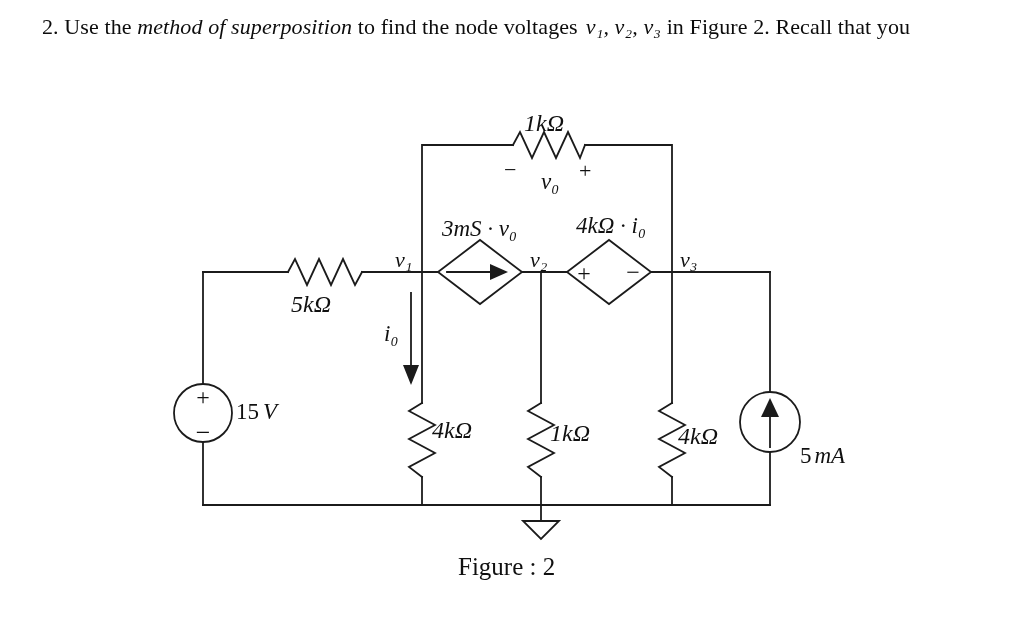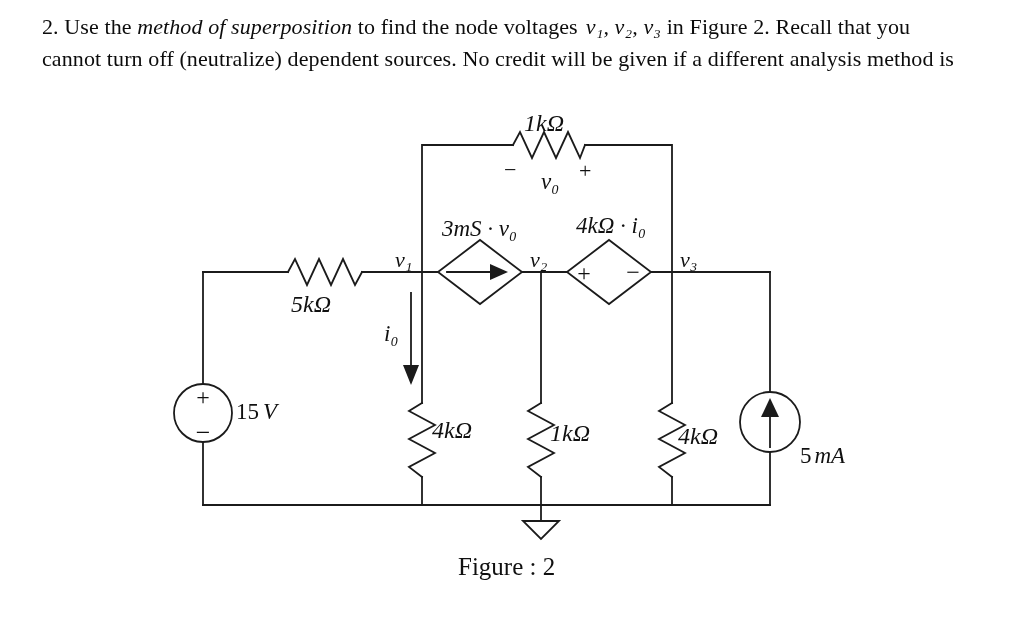--- a/index.html
+++ b/index.html
@@ -23,21 +23,20 @@
   .lbl{font-family:"Liberation Serif","DejaVu Serif",serif;fill:#101010;}
   .ital{font-style:italic;}
 </style>
 </head>
 <body>
 
 <div class="page">
 
   <div class="problem">
     <div class="pline"><span>2. Use the </span><span class="it">method of superposition</span><span> to find the node voltages</span><span class="it vars">v₁, v₂, v₃</span><span> in Figure 2. Recall that you</span></div>
-    <div class="pline">cannot turn off (neutralize) dependent sources. No credit will be given if a different analysis method is</div>
   </div>
 
   <svg class="circuit" width="1024" height="636" viewBox="0 0 1024 636">
 
     <g>
 
       <path class="wire" d="M513,145 L422,145 L422,403"></path>
 
       <path class="wire" d="M585,145 L672,145 L672,403"></path>
 

